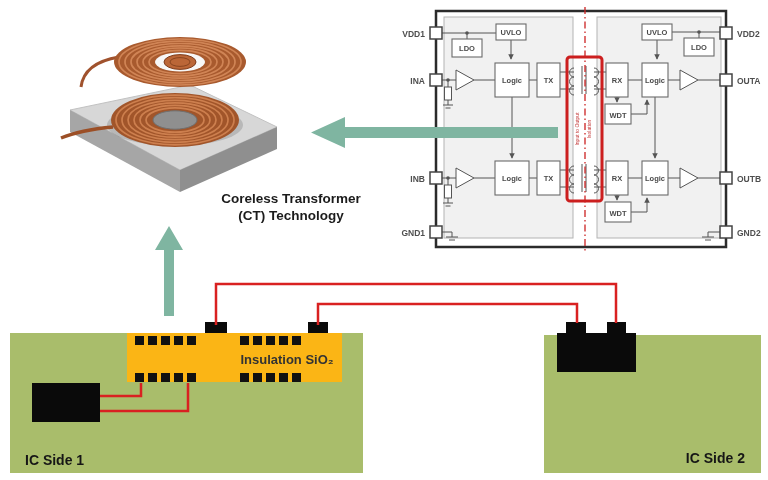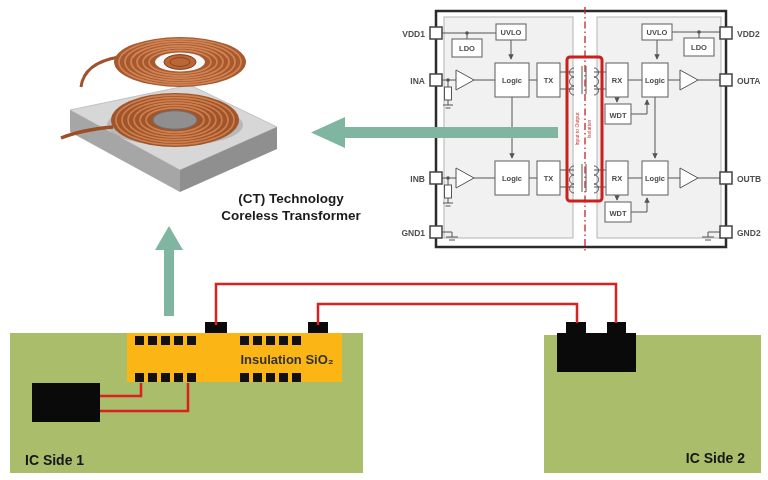--- a/index.html
+++ b/index.html
@@ -53,22 +53,22 @@
       <ellipse cx="125" cy="57" rx="43" ry="16.2" fill="none" stroke="#d08455" stroke-width="1.7"></ellipse>
       <ellipse cx="125" cy="57" rx="37" ry="14" fill="none" stroke="#d08455" stroke-width="1.7"></ellipse>
       <ellipse cx="125" cy="57" rx="31" ry="11.7" fill="none" stroke="#d08455" stroke-width="1.7"></ellipse>
       <ellipse cx="125" cy="57" rx="25" ry="9.4" fill="#f7f7f7"></ellipse>
       <ellipse cx="125" cy="57" rx="16" ry="7.4" fill="#bb6637" stroke="#7e3c1c" stroke-width="1"></ellipse>
       <ellipse cx="125" cy="57" rx="10" ry="4.4" fill="none" stroke="#8a4520" stroke-width="1"></ellipse>
     </g>
   </svg>
 
   <div id="ct-caption">
+    <div>Coreless Transformer</div>
     <div>(CT) Technology</div>
-    <div>Coreless Transformer</div>
   </div>
 
   <svg id="block-diagram" width="378" height="262" viewBox="390 0 378 262">
     <defs>
       <marker id="ah" viewBox="0 0 10 10" refX="8.5" refY="5" markerWidth="5.5" markerHeight="5.5" orient="auto">
         <path d="M0,0 L10,5 L0,10 z" fill="#555"></path>
       </marker>
     </defs>
 
     <rect x="436" y="11" width="290" height="236" fill="#ffffff" stroke="#2b2b2b" stroke-width="2.5"></rect>

